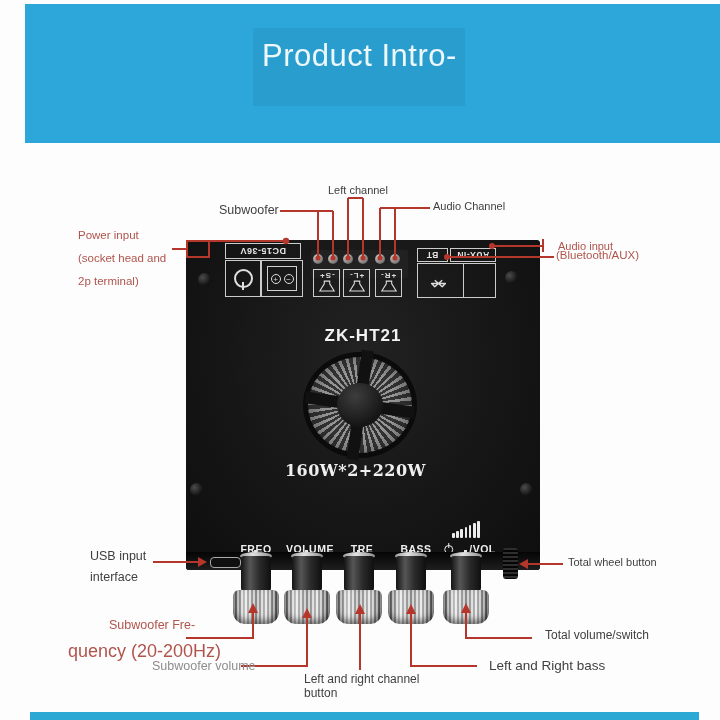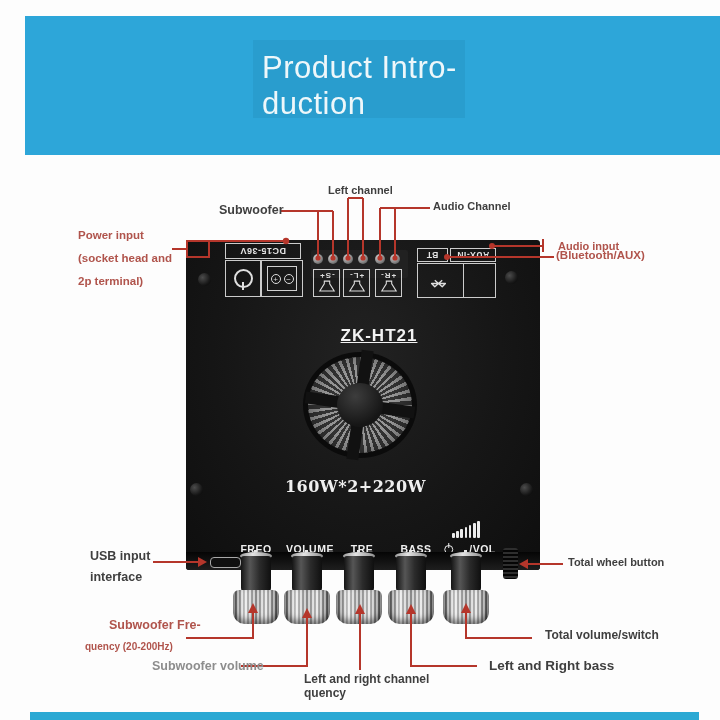--- a/index.html
+++ b/index.html
@@ -1,21 +1,21 @@
 <!DOCTYPE html>
 <html><head>
 <meta charset="utf-8">
 <style>
   html,body{margin:0;padding:0;background:#ffffff;}
   .stage{position:relative;width:720px;height:720px;background:#fdfdfd;overflow:hidden;
          font-family:"Liberation Sans", sans-serif;}
   .abs{position:absolute;}
 
   
-  .banner{position:absolute;left:25px;top:16px;width:695px;height:139px;background:#2da6d9;}
+  .banner{position:absolute;left:25px;top:4px;width:695px;height:139px;background:#2da6d9;}
   .banner-shade{position:absolute;left:228px;top:24px;width:212px;height:78px;background:rgba(8,62,98,0.09);}
   .banner-title{position:absolute;left:237px;top:34px;color:#eef7fa;font-size:31px;line-height:36px;letter-spacing:0.5px;}
 
   
   .bottom-bar{position:absolute;left:30px;top:712px;width:669px;height:8px;background:#2ba9d4;}
 
   
   .board{position:absolute;left:186px;top:240px;width:354px;height:330px;
          background:radial-gradient(ellipse at 50% 35%, #222222 0%, #161616 55%, #0e0e0e 100%);
          border-radius:3px;}
@@ -43,23 +43,23 @@
 
   .bt-box{left:231px;top:8px;width:31px;height:14px;font-size:8.5px;}
   .aux-box{left:264px;top:8px;width:46px;height:14px;font-size:8.5px;letter-spacing:0.5px;}
   .right-outer{left:231px;top:23px;width:79px;height:35px;}
   .right-divider{position:absolute;left:45px;top:0;width:1px;height:33px;background:rgba(255,255,255,0.78);}
   .bt-icon-wrap{position:absolute;left:12px;top:9px;transform:rotate(90deg);}
 
   .corner-screw{position:absolute;width:13px;height:13px;border-radius:50%;
         background:radial-gradient(circle at 35% 35%, #4c4c4c, #191919 60%, #000 100%);}
 
-  .model{left:16px;top:86px;width:354px;text-align:center;color:#f2f2f2;font-size:17px;font-weight:bold;letter-spacing:1px;text-decoration:underline;}
+  .model{left:0;top:86px;width:354px;text-align:center;color:#f2f2f2;font-size:17px;font-weight:bold;letter-spacing:1px;}
   .rating{left:0;top:221px;width:339px;text-align:center;color:#efefef;font-size:16px;font-weight:bold;
-          font-family:"DejaVu Serif", serif;letter-spacing:0.5px;margin-top:16px;}
+          font-family:"DejaVu Serif", serif;letter-spacing:0.5px;}
   .subtitle{left:0;top:246px;width:354px;text-align:center;color:#ededed;font-size:14px;font-weight:bold;letter-spacing:1.5px;}
 
   
   .fan{left:117px;top:112px;width:114px;height:106px;}
   .fan-disc{position:absolute;inset:0;border-radius:50%;background:#0b0b0b;}
   .fan-blades{position:absolute;inset:5px;border-radius:50%;
       background:radial-gradient(circle, rgba(0,0,0,0) 50%, rgba(0,0,0,0.45) 95%),
                  repeating-conic-gradient(#949494 0deg 4deg, #333333 4deg 9deg);}
   .fan-gap1{position:absolute;left:50%;top:-2px;width:12px;height:110px;margin-left:-6px;background:#111;transform:rotate(8deg);}
   .fan-gap2{position:absolute;left:50%;top:-2px;width:12px;height:110px;margin-left:-6px;background:#111;transform:rotate(98deg);}
@@ -87,36 +87,35 @@
   .knob-rim{position:absolute;left:50%;top:0;width:32px;height:8px;margin-left:-16px;border-radius:50%;
             background:linear-gradient(90deg,#9a9a9a,#e3e3e3 40%,#8d8d8d);}
   .knob-cap{position:absolute;left:50%;top:4px;width:30px;height:38px;margin-left:-15px;border-radius:3px 3px 6px 6px;
             background:linear-gradient(90deg,#141414,#565656 30%,#2b2b2b 62%,#0f0f0f);}
   .knob-body{position:absolute;left:0;top:38px;width:46px;height:34px;border-radius:6px 6px 12px 12px;
             background:repeating-linear-gradient(90deg, rgba(255,255,255,0.45) 0 2px, rgba(0,0,0,0.18) 2px 4px),
                        linear-gradient(90deg,#585858,#e8e8e8 25%,#a5a5a5 50%,#dedede 72%,#4d4d4d);
             box-shadow:inset 0 -4px 6px rgba(0,0,0,0.45);}
 
   
-  .lbl{position:absolute;white-space:nowrap;font-weight:bold;}
+  .lbl{position:absolute;white-space:nowrap;}
   .lbl-dark{color:#3f3f3f;}
   .lbl-red{color:#b0544c;}
   .lbl-gray{color:#8d8d8d;}
   .callout-svg{position:absolute;left:0;top:0;pointer-events:none;}
 </style>
 </head>
 <body>
 
 <div class="stage">
 
   <div class="banner">
     <div class="banner-shade"></div>
     <div class="banner-title">
       <div>Product Intro-</div>
-      <div>duction</div>
     </div>
   </div>
 
   <div class="board">
 
     <div class="abs silk dc-box cell-text rot180">DC15-36V</div>
 
     <div class="abs silk pwr-cell cell-text">
       <span class="power-icon flipped">
           <span class="stem"></span>
@@ -299,24 +298,24 @@
 
   <div class="lbl lbl-red" style="left:558px;top:240px;font-size:11px;">Audio input</div>
   <div class="lbl lbl-red" style="left:556px;top:249px;font-size:11.5px;">(Bluetooth/AUX)</div>
 
   <div class="lbl lbl-dark" style="left:90px;top:549px;font-size:12.5px;">USB input</div>
   <div class="lbl lbl-dark" style="left:90px;top:570px;font-size:12.5px;">interface</div>
 
   <div class="lbl lbl-dark" style="left:568px;top:556px;font-size:11px;">Total wheel button</div>
 
   <div class="lbl lbl-red" style="left:85px;top:618px;font-size:12.5px;margin-left:24px;">Subwoofer Fre-</div>
-  <div class="lbl lbl-red" style="left:85px;top:641px;font-size:10px;">quency (20-200Hz)</div>
+  <div class="lbl lbl-red" style="left:68px;top:641px;font-size:18px;">quency (20-200Hz)</div>
 
   <div class="lbl lbl-gray" style="left:152px;top:659px;font-size:12.5px;">Subwoofer volume</div>
 
   <div class="lbl lbl-dark" style="left:304px;top:672px;font-size:12px;text-align:right;">Left and right channel</div>
-  <div class="lbl lbl-dark" style="left:304px;top:686px;font-size:12px;">quency</div>
+  <div class="lbl lbl-dark" style="left:304px;top:686px;font-size:12px;">button</div>
 
   <div class="lbl lbl-dark" style="left:489px;top:658px;font-size:13.5px;">Left and Right bass</div>
   <div class="lbl lbl-dark" style="left:545px;top:628px;font-size:12px;">Total volume/switch</div>
 
   <div class="bottom-bar"></div>
 </div>
 
 </body></html>

